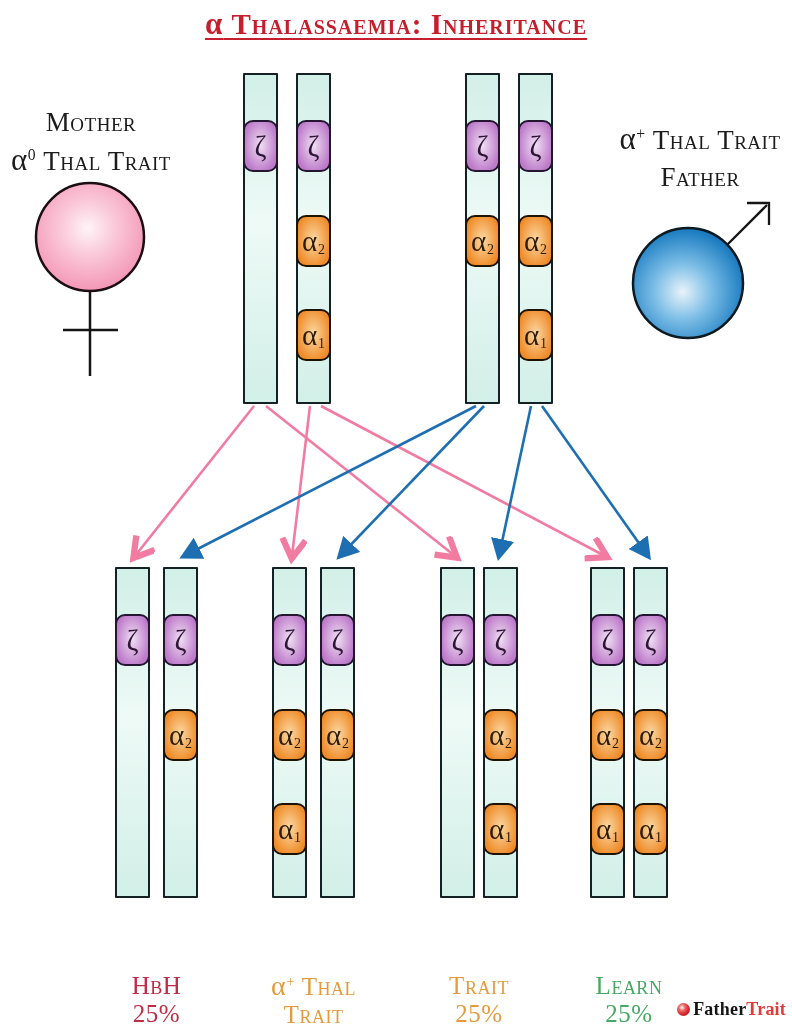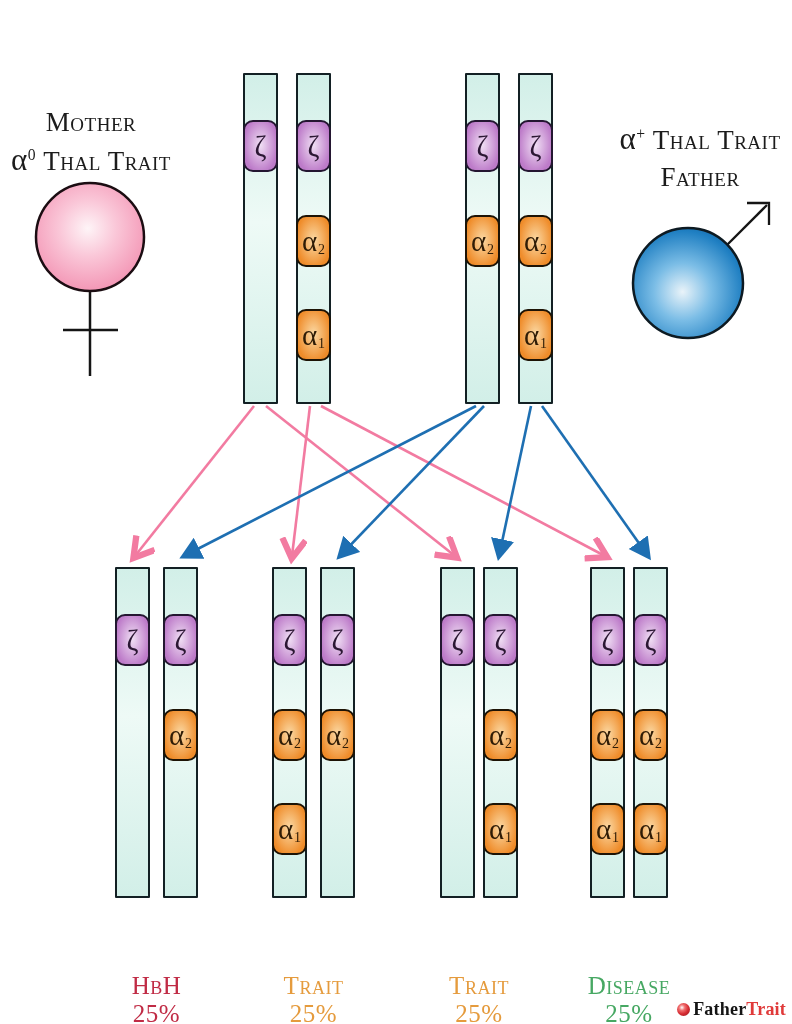--- a/index.html
+++ b/index.html
@@ -50,20 +50,21 @@
   .logo-dot{
     display:inline-block;width:13px;height:13px;border-radius:50%;margin-right:3px;
     background:radial-gradient(circle at 38% 35%,#ffffff 0%,#f07070 25%,#d62b32 55%,#8f171d 100%);
   }
 </style>
 </head>
 <body>
 
 <div class="page">
 
+  <div class="title sc" style="color: rgb(197, 31, 46);"><span class="alpha">α</span><span> Thalassaemia: Inheritance</span></div>
 
   <div class="parent-label sc" style="left:-2px;top:104px;width:186px;">
     <div>Mother</div>
     <div><span class="alpha">α</span><sup>0</sup><span> Thal Trait</span></div>
   </div>
 
   <div class="parent-label sc" style="left:608px;top:120px;width:184px;">
     <div><span class="alpha">α</span><sup>+</sup><span> Thal Trait</span></div>
     <div>Father</div>
   </div>
@@ -236,29 +237,30 @@
       <line x1="531" y1="406" x2="499" y2="556" stroke="#1e6fb2" stroke-width="2.6" marker-end="url(#head-blue)"></line>
       <line x1="542" y1="406" x2="648" y2="556" stroke="#1e6fb2" stroke-width="2.6" marker-end="url(#head-blue)"></line>
     </svg>
 
   <div id="labels-layer">
       <div class="off-label" style="left: 61.5px; color: rgb(192, 43, 69);">
         <div><span class="sc">HbH</span></div>
         <div>25%</div>
       </div>
       <div class="off-label" style="left: 218.5px; color: rgb(229, 155, 61);">
+        <div><span class="alpha">α</span><sup>+</sup><span class="sc"> Thal</span></div>
         <div class="sc">Trait</div>
         <div>25%</div>
       </div>
       <div class="off-label" style="left: 384px; color: rgb(229, 155, 61);">
         <div class="sc">Trait</div>
         <div>25%</div>
       </div>
       <div class="off-label" style="left: 534px; color: rgb(71, 168, 99);">
-        <div><span class="sc">Disease</span></div>
+        <div><span class="sc">Learn</span></div>
         <div>25%</div>
       </div>
     </div>
 
   <div class="logo">
     <span class="logo-dot"></span>
     <span>Father</span>
     <span style="color: rgb(224, 58, 58);">Trait</span>
   </div>
 

